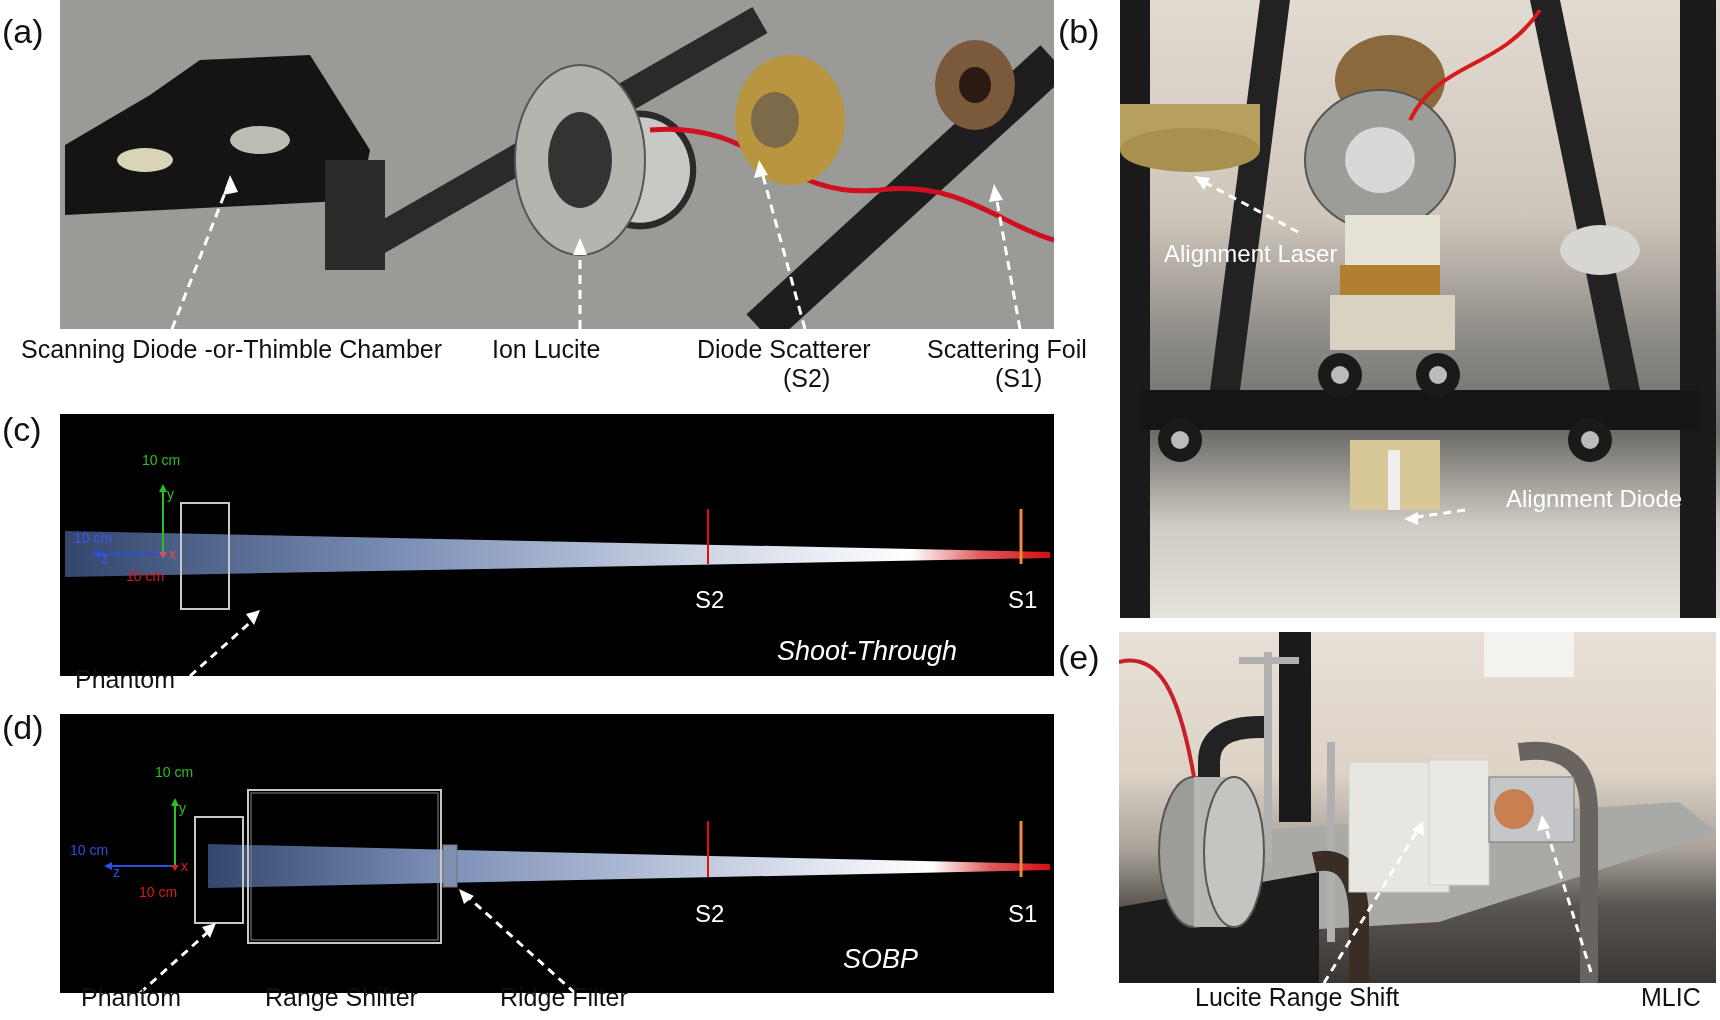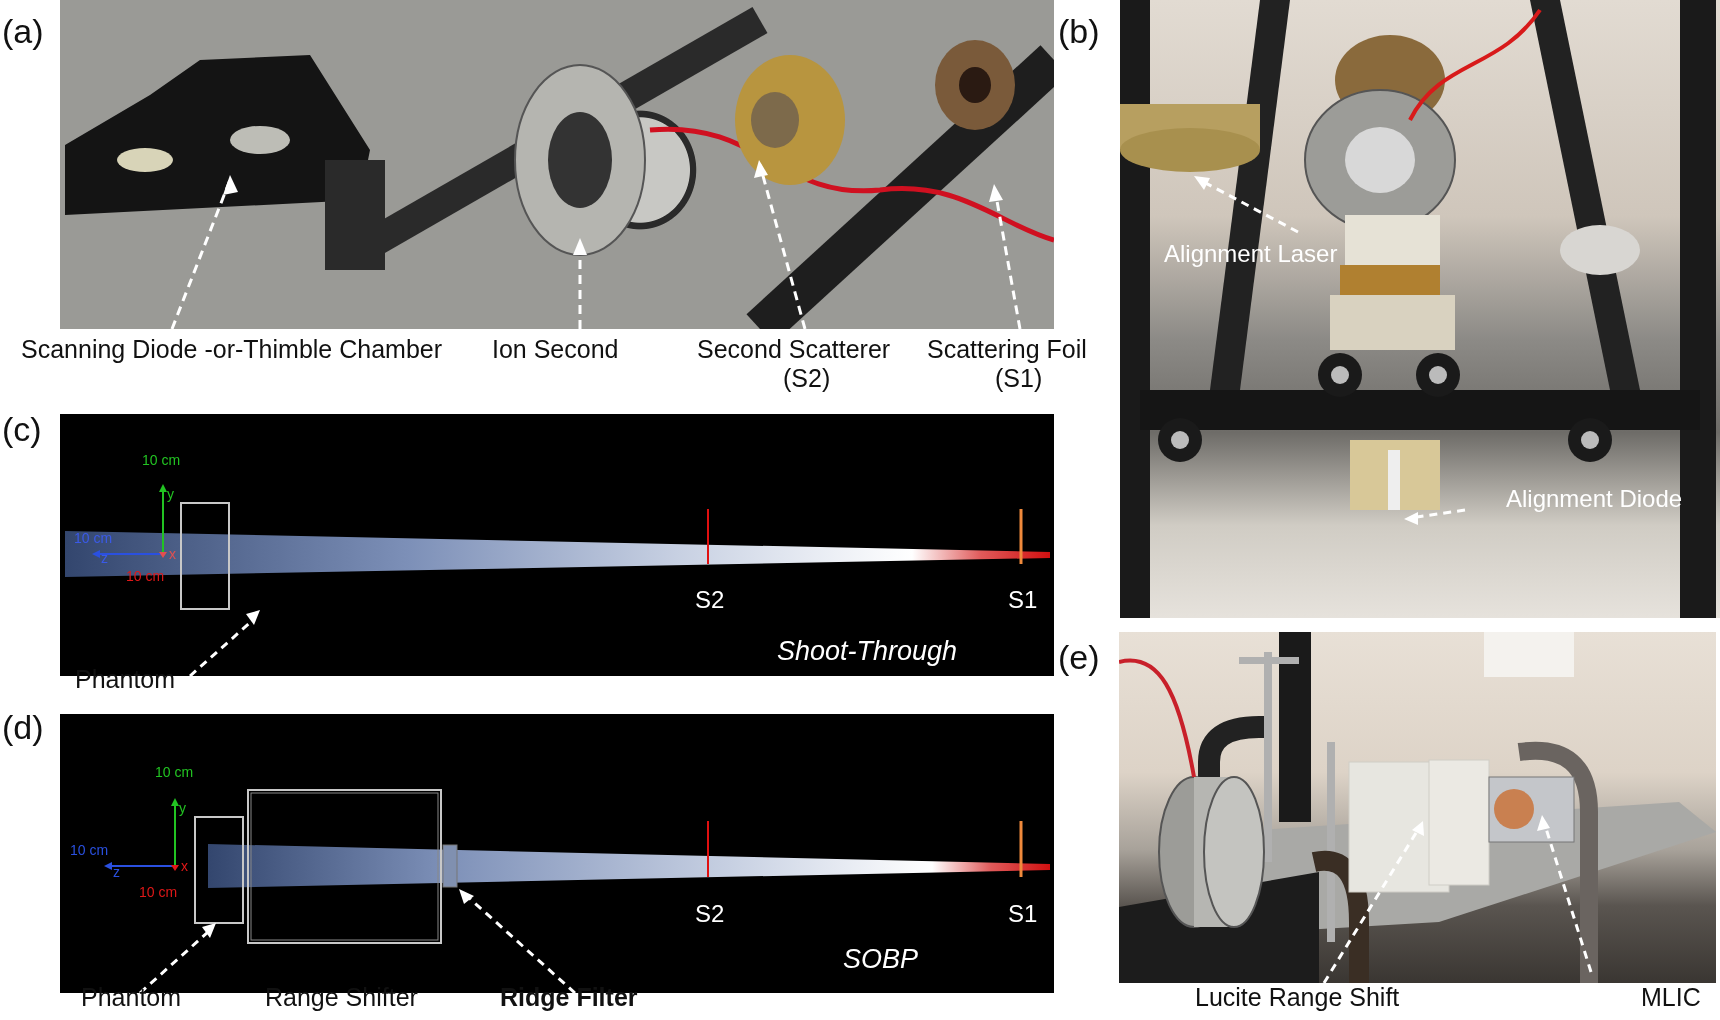--- a/index.html
+++ b/index.html
@@ -50,22 +50,22 @@
     </g>
     <g fill="#fff">
       <polygon points="170,175 163,195 178,192"></polygon>
       <polygon points="520,238 513,255 527,255"></polygon>
       <polygon points="699,160 694,178 708,175"></polygon>
       <polygon points="934,184 929,202 943,200"></polygon>
     </g>
   </svg>
 </div>
 <div class="cap" style="left:21px;top:335px;">Scanning Diode -or-Thimble Chamber</div>
-<div class="cap" style="left:492px;top:335px;">Ion Second</div>
-<div class="cap" style="left:697px;top:335px;">Second Scatterer</div>
+<div class="cap" style="left:492px;top:335px;">Ion Lucite</div>
+<div class="cap" style="left:697px;top:335px;">Diode Scatterer</div>
 <div class="cap" style="left:783px;top:364px;">(S2)</div>
 <div class="cap" style="left:927px;top:335px;">Scattering Foil</div>
 <div class="cap" style="left:995px;top:364px;">(S1)</div>
 
 <div class="plabel" style="left:1058px;top:14px;">(b)</div>
 <div class="photo" style="left:1120px;top:0;width:712px;height:618px;
      background:linear-gradient(180deg,#e2dbd2 0%,#cfc6bb 35%,#8c8a86 55%,#6e6c68 70%,#d0ccc4 85%,#e6e2dc 100%);">
   <svg width="596" height="618" style="position:absolute;left:0;top:0;">
 
     <rect x="0" y="0" width="30" height="618" fill="#1a1a1a"></rect>
@@ -196,21 +196,21 @@
   <div class="abs" style="left:10px;top:128px;font-size:14px;color:#2a50e0;">10 cm</div>
   <div class="abs" style="left:53px;top:150px;font-size:14px;color:#2a50e0;">z</div>
   <div class="abs" style="left:121px;top:144px;font-size:14px;color:#e01818;">x</div>
   <div class="abs" style="left:79px;top:170px;font-size:14px;color:#e01818;">10 cm</div>
   <div class="wlabel" style="left:635px;top:186px;">S2</div>
   <div class="wlabel" style="left:948px;top:186px;">S1</div>
   <div class="wlabel" style="left:783px;top:230px;font-style:italic;font-size:27px;">SOBP</div>
 </div>
 <div class="cap" style="left:81px;top:983px;">Phantom</div>
 <div class="cap" style="left:265px;top:983px;">Range Shifter</div>
-<div class="cap" style="left:500px;top:983px;font-weight:bold;">Ridge Filter</div>
+<div class="cap" style="left:500px;top:983px;">Ridge Filter</div>
 
 <div class="plabel" style="left:1058px;top:640px;">(e)</div>
 <div class="photo" style="left:1119px;top:632px;width:597px;height:351px;
      background:linear-gradient(180deg,#e8e0d6 0%,#ddd3c7 40%,#a8a29a 62%,#5a5550 78%,#3a3632 100%);">
   <svg width="597" height="351" style="position:absolute;left:0;top:0;">
 
     <rect x="365" y="0" width="90" height="45" fill="#f4f2ee"></rect>
 
     <rect x="160" y="0" width="32" height="190" fill="#1a1a1a"></rect>
 

